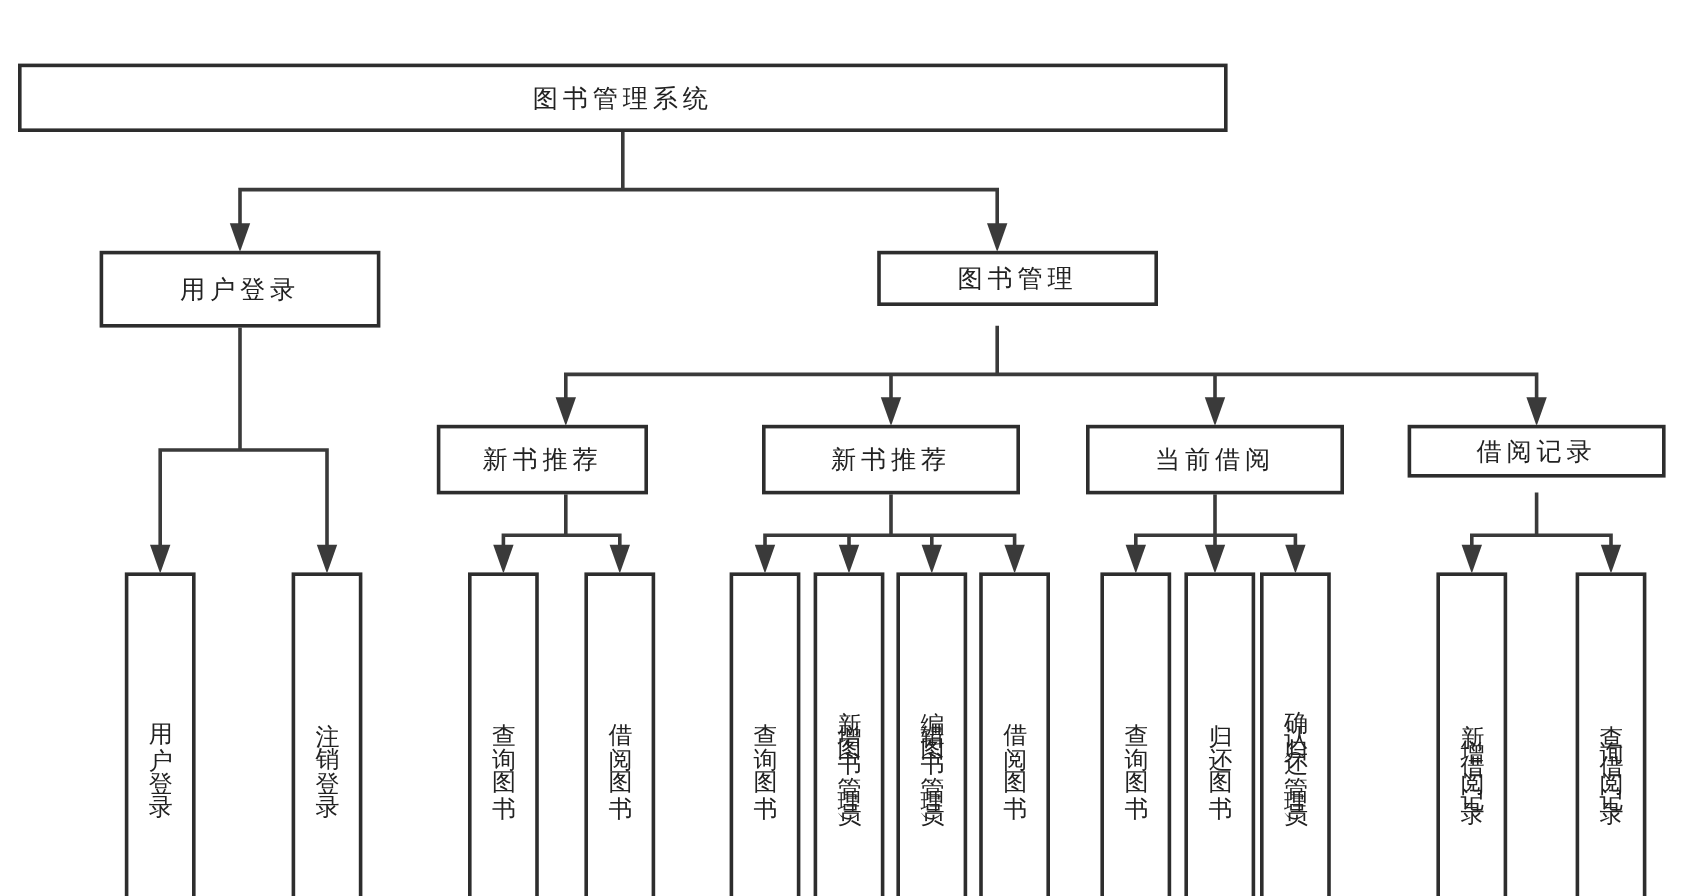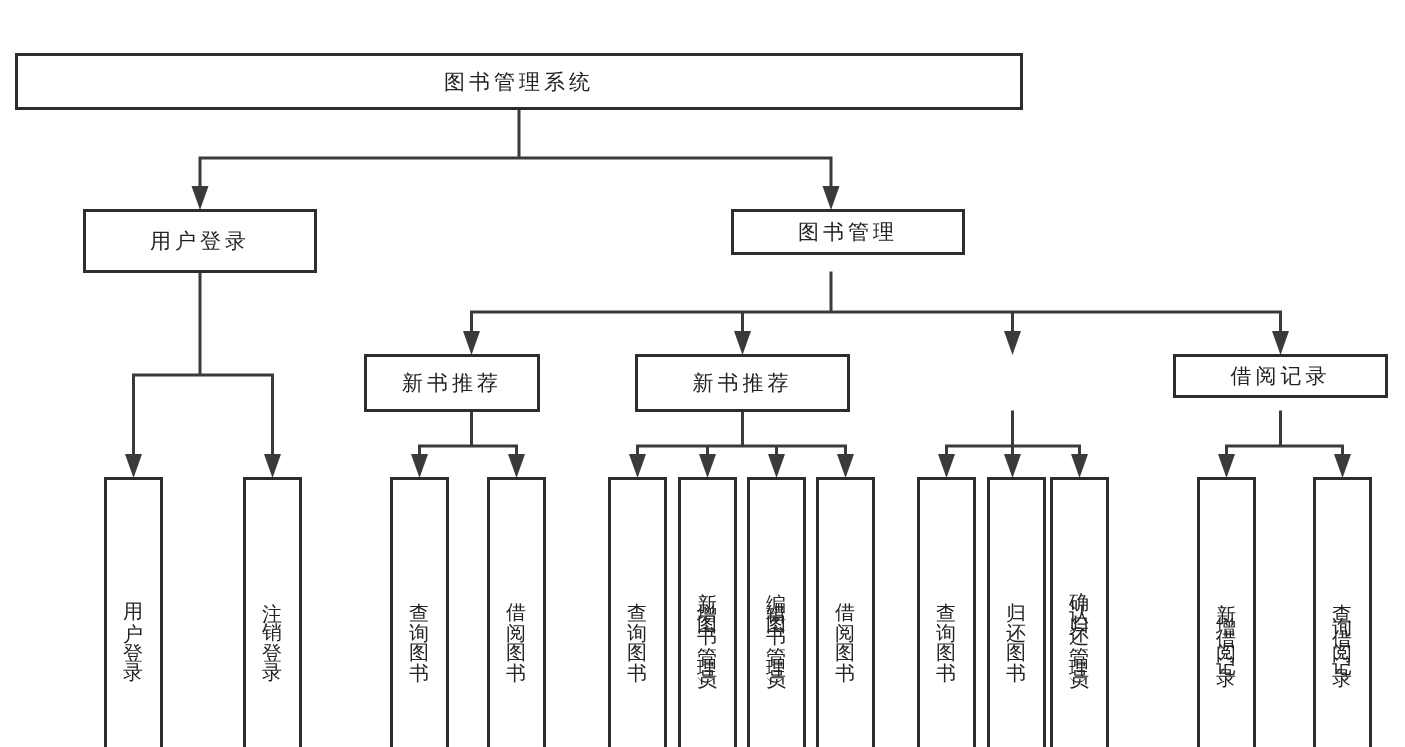--- a/index.html
+++ b/index.html
@@ -124,20 +124,23 @@
   <div class="box" id="n-book-mgmt">
     <span class="htext">图书管理</span>
   </div>
 
   <div class="box" id="n-new-rec">
     <span class="htext">新书推荐</span>
   </div>
   <div class="box" id="n-borrowing">
     <span class="htext">新书推荐</span>
   </div>
+  <div class="box" id="n-current">
+    <span class="htext">当前借阅</span>
+  </div>
   <div class="box" id="n-records">
     <span class="htext">借阅记录</span>
   </div>
 
   <div class="box leaf" id="l0">
     <span class="vtext ls4">用户登录</span>
   </div>
   <div class="box leaf" id="l1">
     <span class="vtext ls4">注销登录</span>
   </div>

